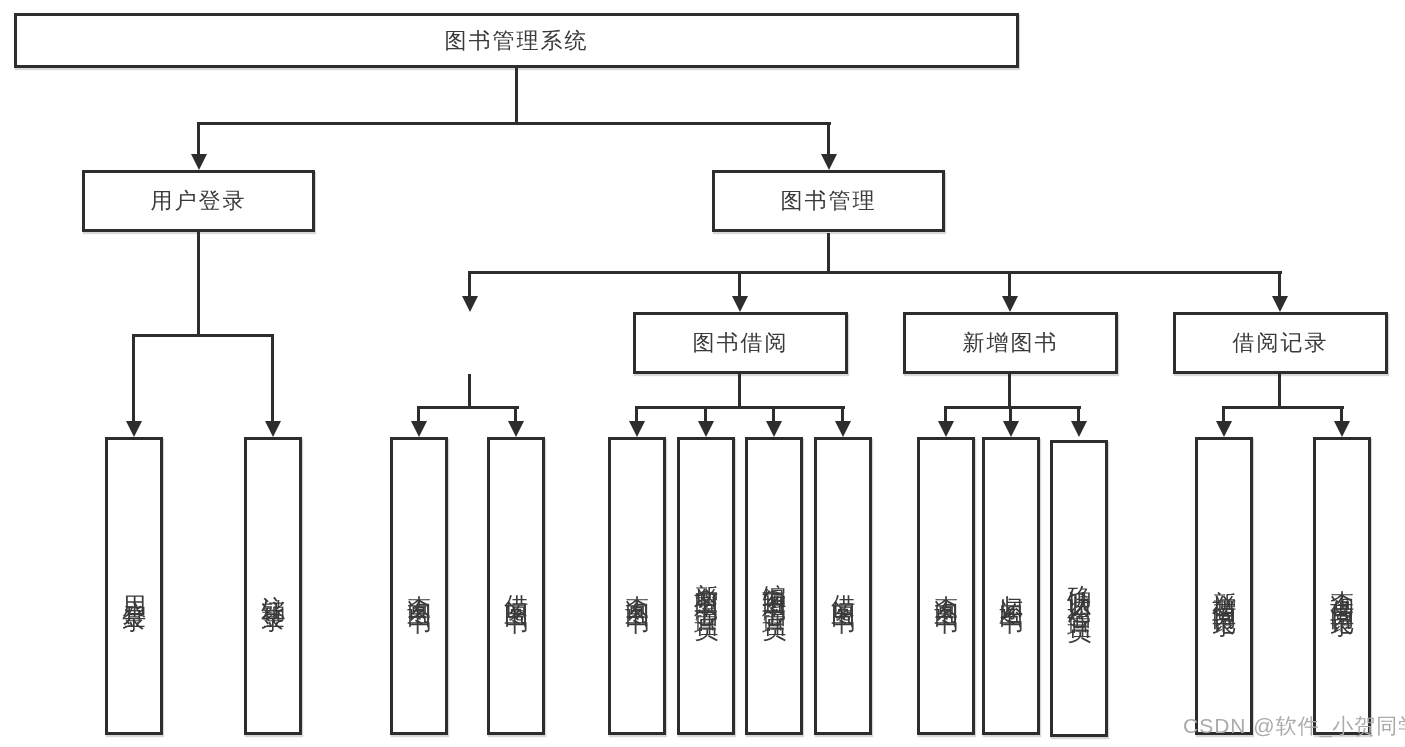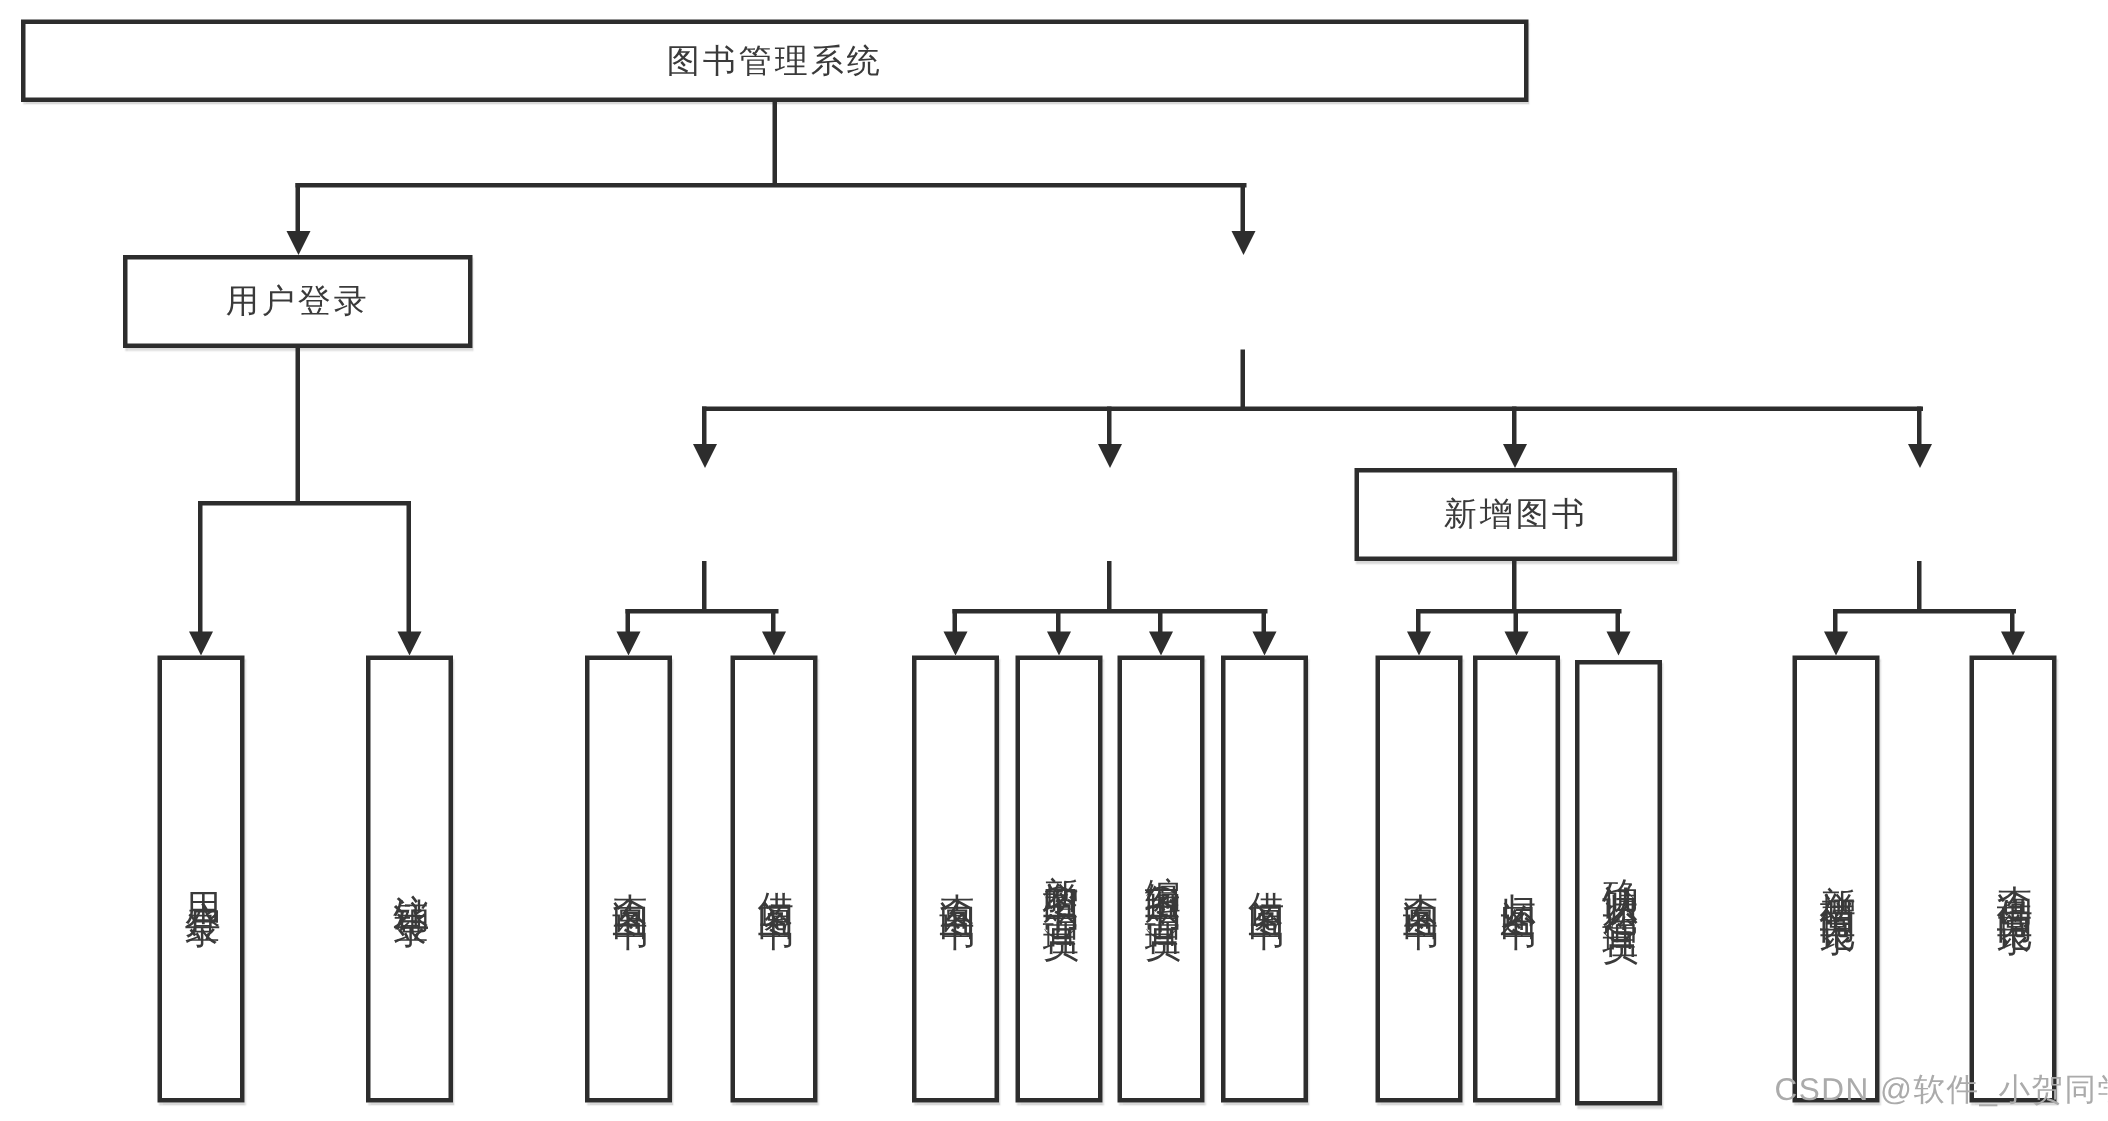--- a/index.html
+++ b/index.html
@@ -66,20 +66,21 @@
   <div class="box h" style="left:14px;top:13px;width:1005px;height:55px">图书管理系统</div>
 
   <div class="line" style="left:515px;top:68px;width:3px;height:56px"></div>
   <div class="line" style="left:197px;top:122px;width:634px;height:3px"></div>
   <div class="line" style="left:197px;top:122px;width:3px;height:34px"></div>
   <div class="line" style="left:827px;top:122px;width:3px;height:34px"></div>
   <div class="arrow" style="left:191px;top:154px"></div>
   <div class="arrow" style="left:821px;top:154px"></div>
 
   <div class="box h" style="left:82px;top:170px;width:233px;height:62px">用户登录</div>
+  <div class="box h" style="left:712px;top:170px;width:233px;height:62px">图书管理</div>
 
   <div class="line" style="left:197px;top:232px;width:3px;height:104px"></div>
   <div class="line" style="left:132px;top:334px;width:142px;height:3px"></div>
   <div class="line" style="left:132px;top:334px;width:3px;height:89px"></div>
   <div class="line" style="left:271px;top:334px;width:3px;height:89px"></div>
   <div class="arrow" style="left:126px;top:421px"></div>
   <div class="arrow" style="left:265px;top:421px"></div>
 
   <div class="box v" style="left:105px;top:437px;width:58px;height:298px">用户登录</div>
   <div class="box v" style="left:244px;top:437px;width:58px;height:298px">注销登录</div>
@@ -88,21 +89,23 @@
   <div class="line" style="left:468px;top:271px;width:814px;height:3px"></div>
   <div class="line" style="left:468px;top:271px;width:3px;height:27px"></div>
   <div class="line" style="left:738px;top:271px;width:3px;height:27px"></div>
   <div class="line" style="left:1008px;top:271px;width:3px;height:27px"></div>
   <div class="line" style="left:1278px;top:271px;width:3px;height:27px"></div>
   <div class="arrow" style="left:462px;top:296px"></div>
   <div class="arrow" style="left:732px;top:296px"></div>
   <div class="arrow" style="left:1002px;top:296px"></div>
   <div class="arrow" style="left:1272px;top:296px"></div>
 
+  <div class="box h" style="left:633px;top:312px;width:215px;height:62px">图书借阅</div>
   <div class="box h" style="left:903px;top:312px;width:215px;height:62px">新增图书</div>
+  <div class="box h" style="left:1173px;top:312px;width:215px;height:62px">借阅记录</div>
 
   <div class="line" style="left:468px;top:374px;width:3px;height:34px"></div>
   <div class="line" style="left:417px;top:406px;width:102px;height:3px"></div>
   <div class="line" style="left:417px;top:406px;width:3px;height:17px"></div>
   <div class="line" style="left:514px;top:406px;width:3px;height:17px"></div>
   <div class="arrow" style="left:411px;top:421px"></div>
   <div class="arrow" style="left:508px;top:421px"></div>
   <div class="box v" style="left:390px;top:437px;width:58px;height:298px">查询图书</div>
   <div class="box v" style="left:487px;top:437px;width:58px;height:298px">借阅图书</div>
 

